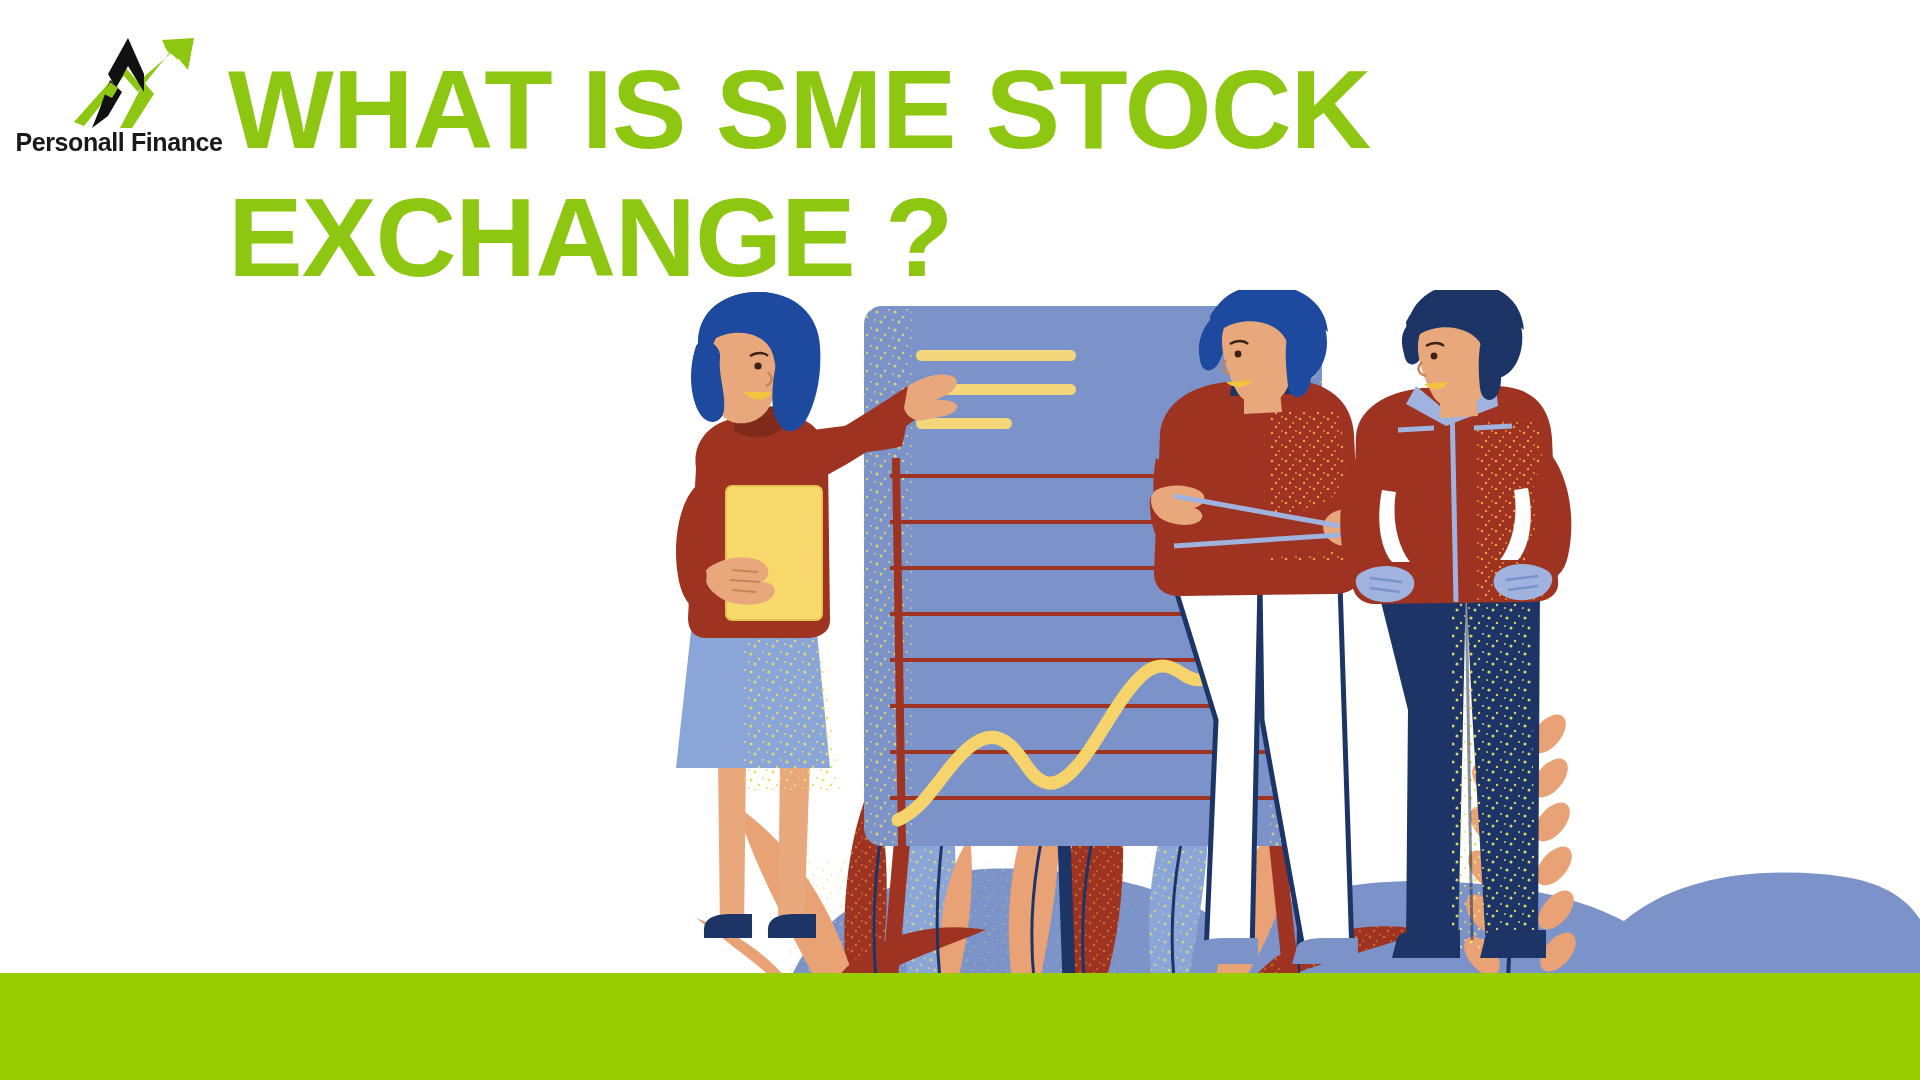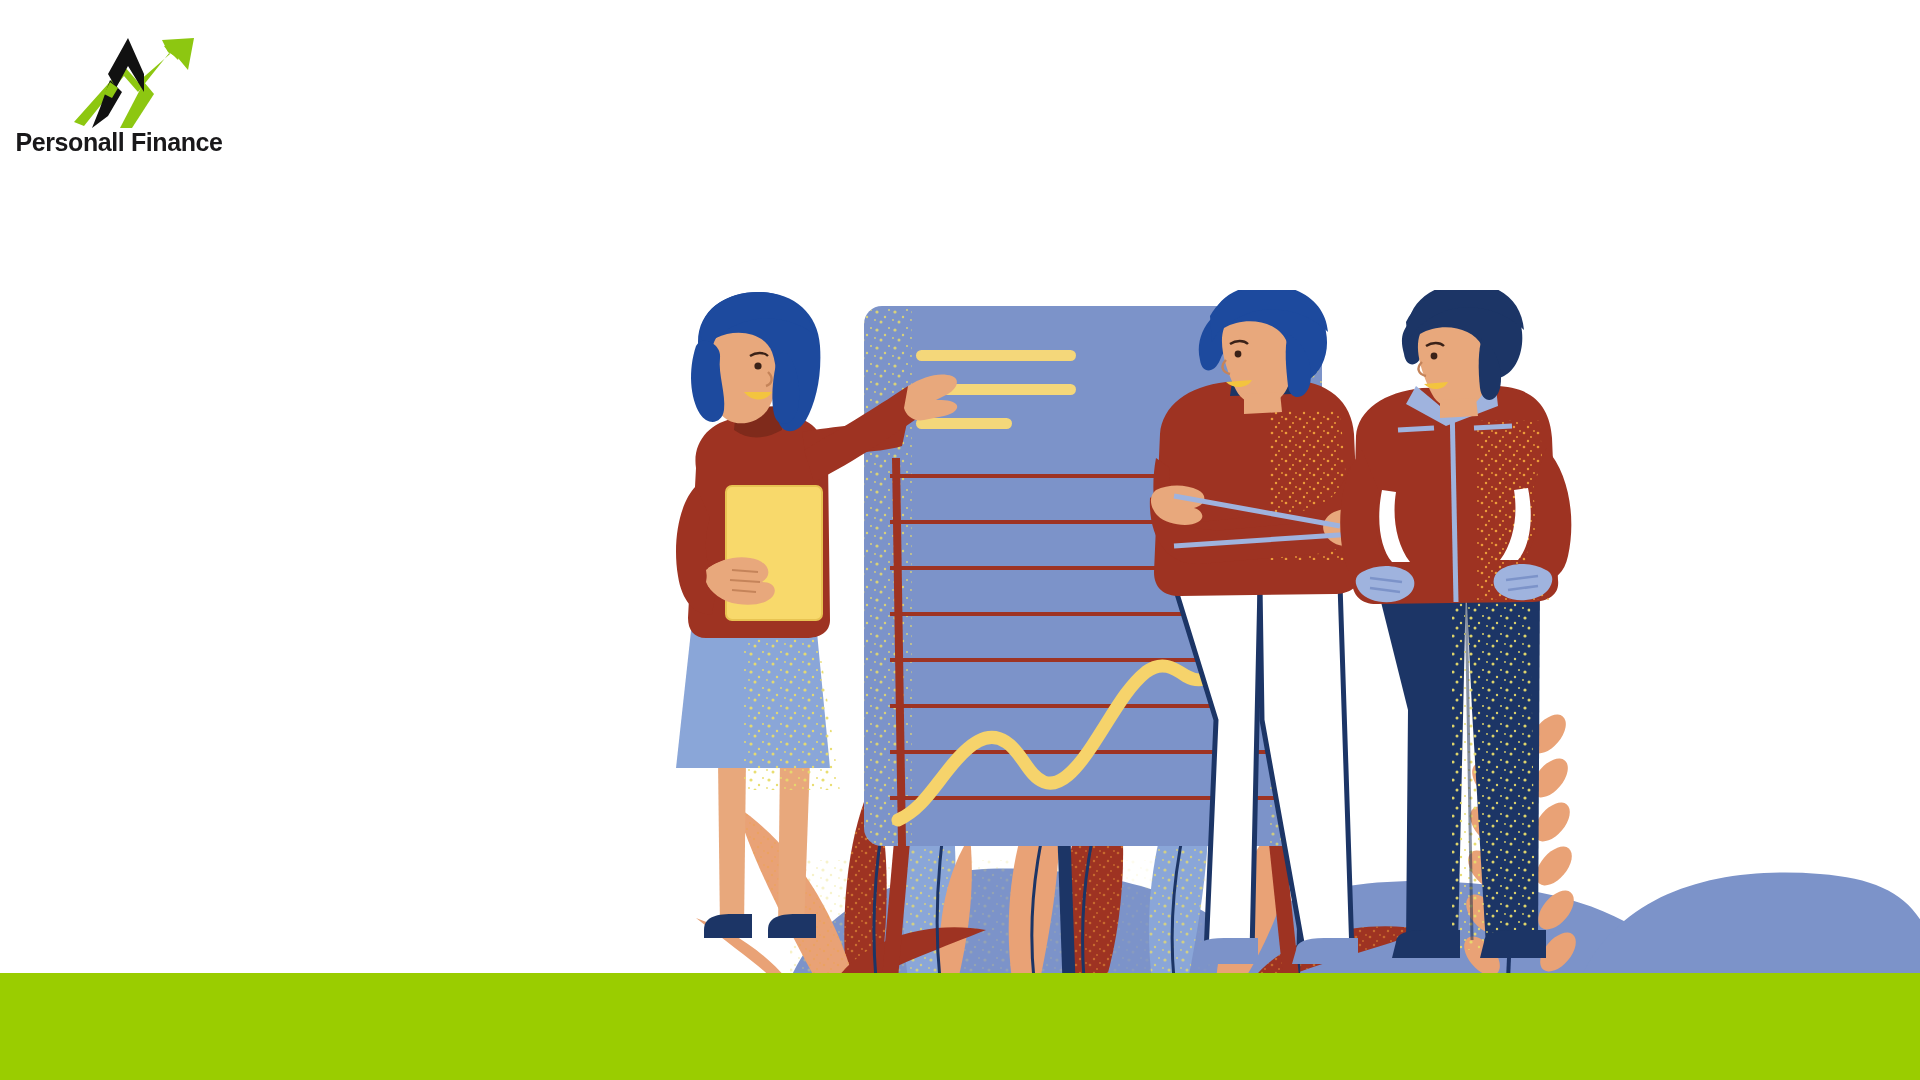--- a/index.html
+++ b/index.html
@@ -80,20 +80,24 @@
         <path d="M54 92 L78 46 L88 58 L66 92 Z" fill="#8DC711"></path>
 
         <path d="M42 38 L62 2 L78 38 L78 56 L62 30 L50 52 Z" fill="#111111"></path>
         <path d="M44 44 L34 72 L26 92 L42 80 L56 56 Z" fill="#111111"></path>
         <path d="M44 46 L52 52 L46 62 L38 58 Z" fill="#8DC711"></path>
       </svg>
     </div>
     <div id="logo-text">Personall Finance</div>
   </div>
 
+  <h1 id="headline" style="color: rgb(141, 199, 17);">
+    <span class="l1">WHAT IS SME STOCK</span>
+    <span class="l2">EXCHANGE ?</span>
+  </h1>
 
   <div id="illustration">
     <svg viewBox="0 0 1280 690" width="1280" height="690" aria-hidden="true">
       <defs>
 
         <pattern id="speckYellow" width="18" height="18" patternUnits="userSpaceOnUse">
           <circle cx="3" cy="4" r="1.6" fill="#E8DC6A"></circle>
           <circle cx="11" cy="9" r="1.2" fill="#E8DC6A"></circle>
           <circle cx="15" cy="2" r="1.0" fill="#E8DC6A"></circle>
           <circle cx="7" cy="14" r="1.5" fill="#E8DC6A"></circle>

